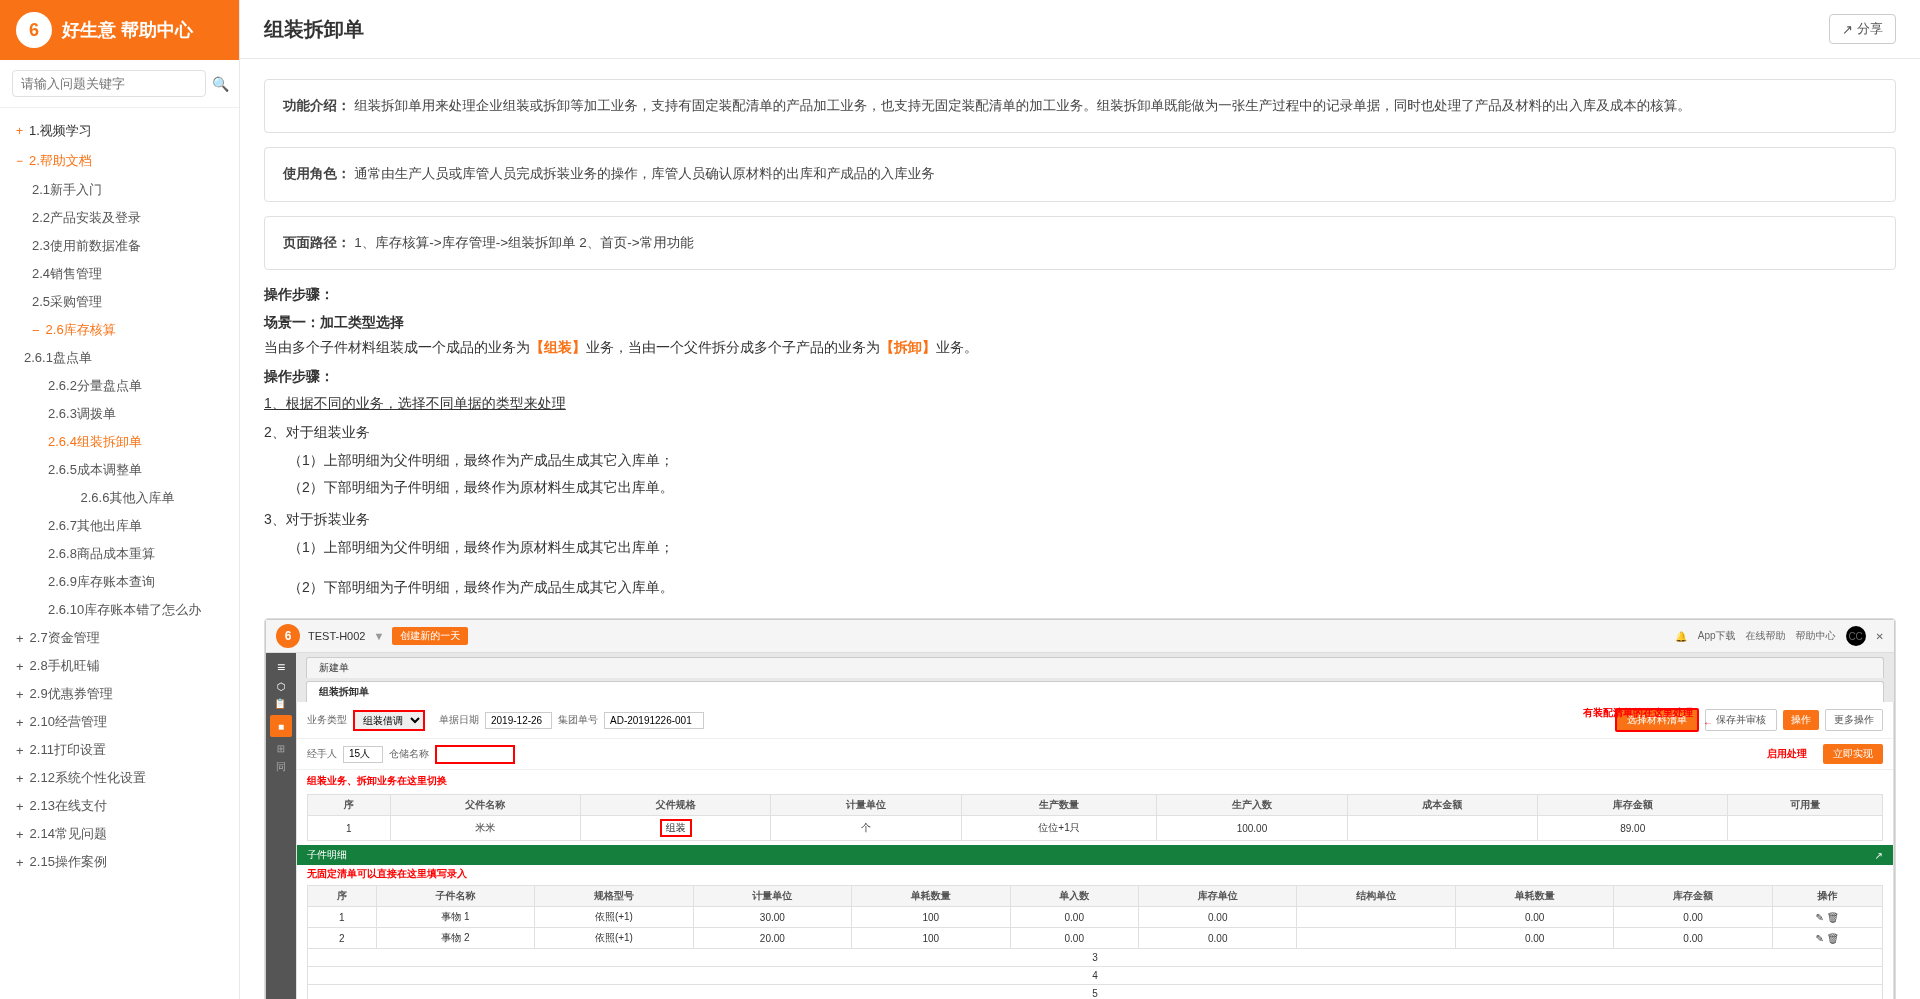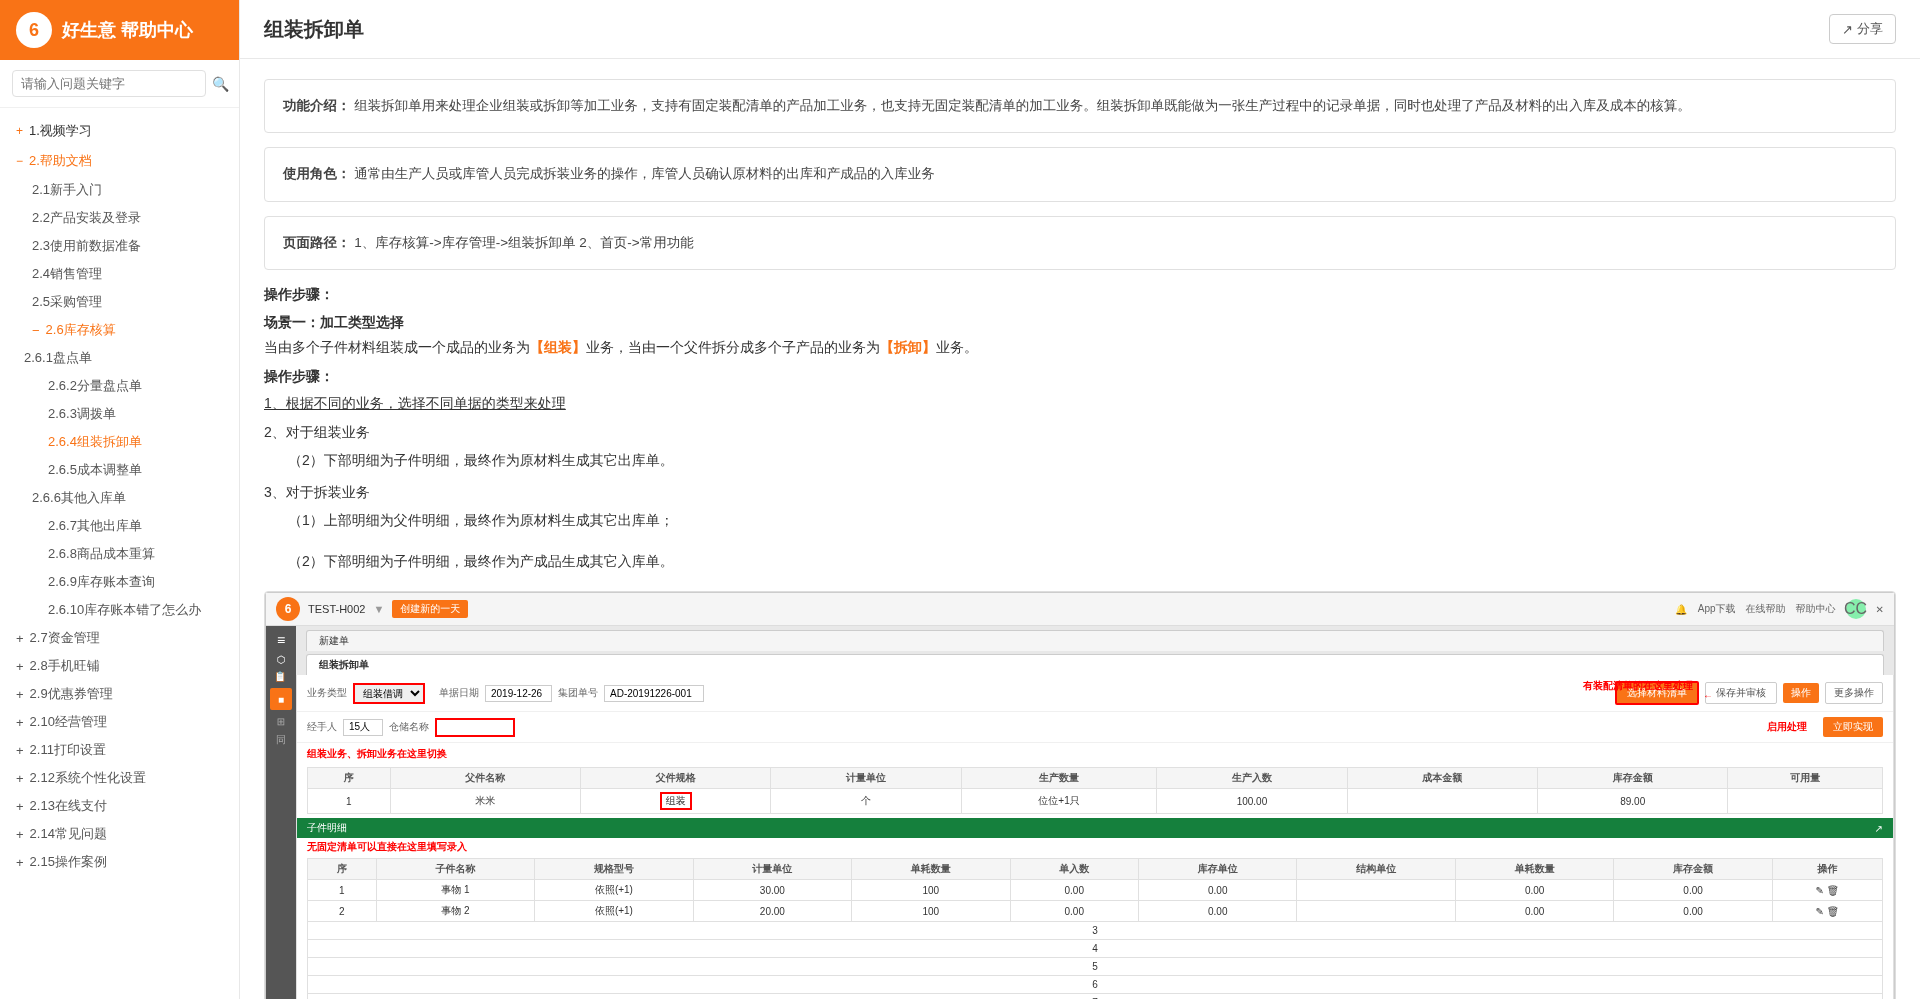--- a/index.html
+++ b/index.html
@@ -220,21 +220,21 @@
 
     <div class="nav-sub-item active" style="display:flex;align-items:center;gap:6px;">
       <span class="minus">−</span>
       <span>2.6库存核算</span>
     </div>
     <div class="nav-sub-item" style="padding-left:24px;">2.6.1盘点单</div>
     <div class="nav-sub-item" style="padding-left:48px;">2.6.2分量盘点单</div>
     <div class="nav-sub-item" style="padding-left:48px;">2.6.3调拨单</div>
     <div class="nav-sub-item active" style="padding-left:48px;color:#f97316;">2.6.4组装拆卸单</div>
     <div class="nav-sub-item" style="padding-left:48px;">2.6.5成本调整单</div>
-    <div class="nav-sub-item" style="">2.6.6其他入库单</div>
+    <div class="nav-sub-item" style="text-align:center;">2.6.6其他入库单</div>
     <div class="nav-sub-item" style="padding-left:48px;">2.6.7其他出库单</div>
     <div class="nav-sub-item" style="padding-left:48px;">2.6.8商品成本重算</div>
     <div class="nav-sub-item" style="padding-left:48px;">2.6.9库存账本查询</div>
     <div class="nav-sub-item" style="padding-left:48px;">2.6.10库存账本错了怎么办</div>
 
     <div class="nav-sub-item" style="display:flex;align-items:center;gap:6px;padding-left:16px;">
       <span class="plus">+</span>
       <span>2.7资金管理</span>
     </div>
     <div class="nav-sub-item" style="display:flex;align-items:center;gap:6px;padding-left:16px;">
@@ -301,41 +301,42 @@
       <div class="section-heading">操作步骤：</div>
 
       <div class="step-sub">场景一：加工类型选择</div>
       <div style="margin-bottom:8px;line-height:1.7;">
         当由多个子件材料组装成一个成品的业务为<span class="highlight">【组装】</span>业务，当由一个父件拆分成多个子产品的业务为<span class="highlight">【拆卸】</span>业务。
       </div>
 
       <div style="font-weight:bold;margin-bottom:6px;">操作步骤：</div>
       <div style="margin-bottom:6px;line-height:1.7;text-decoration:underline;">1、根据不同的业务，选择不同单据的类型来处理</div>
       <div style="margin-bottom:4px;line-height:1.7;">2、对于组装业务</div>
+      <div style="padding-left:24px;margin-bottom:3px;line-height:1.7;">（1）上部明细为父件明细，最终作为产成品生成其它入库单；</div>
       <div style="padding-left:24px;margin-bottom:8px;line-height:1.7;">（2）下部明细为子件明细，最终作为原材料生成其它出库单。</div>
       <div style="margin-bottom:4px;line-height:1.7;">3、对于拆装业务</div>
       <div style="padding-left:24px;margin-bottom:17px;line-height:1.7;">（1）上部明细为父件明细，最终作为原材料生成其它出库单；</div>
       <div style="padding-left:24px;margin-bottom:14px;line-height:1.7;">（2）下部明细为子件明细，最终作为产成品生成其它入库单。</div>
 
       <div class="screenshot-container">
         <div class="mock-app-frame">
 
           <div style="background:#f5f5f5;border-bottom:1px solid #ddd;padding:4px 10px;display:flex;align-items:center;justify-content:space-between;font-size:11px;">
             <div style="display:flex;align-items:center;gap:8px;">
               <div style="width:24px;height:24px;background:#f97316;border-radius:50%;display:flex;align-items:center;justify-content:center;color:#fff;font-size:12px;font-weight:bold;">6</div>
               <span>TEST-H002</span>
               <span style="color:#999;">▼</span>
               <span style="background:#f97316;color:#fff;padding:2px 8px;border-radius:2px;font-size:10px;">创建新的一天</span>
             </div>
             <div style="display:flex;align-items:center;gap:10px;font-size:10px;color:#666;">
               <span>🔔</span>
               <span>App下载</span>
               <span>在线帮助</span>
               <span>帮助中心</span>
-              <div style="width:20px;height:20px;background:#86efac;border-radius:50%;display:flex;align-items:center;justify-content:center;font-size:16px;">CC</div>
+              <div style="width:20px;height:20px;background:#000000;border-radius:50%;display:flex;align-items:center;justify-content:center;font-size:10px;">CC</div>
               <span>✕</span>
             </div>
           </div>
 
           <div style="display:flex;">
 
             <div style="width:30px;background:#555;min-height:260px;display:flex;flex-direction:column;align-items:center;padding-top:6px;gap:6px;">
               <div style="color:#fff;font-size:14px;">≡</div>
               <div style="color:#fff;font-size:10px;">⬡</div>
               <div style="color:#fff;font-size:10px;">📋</div>

